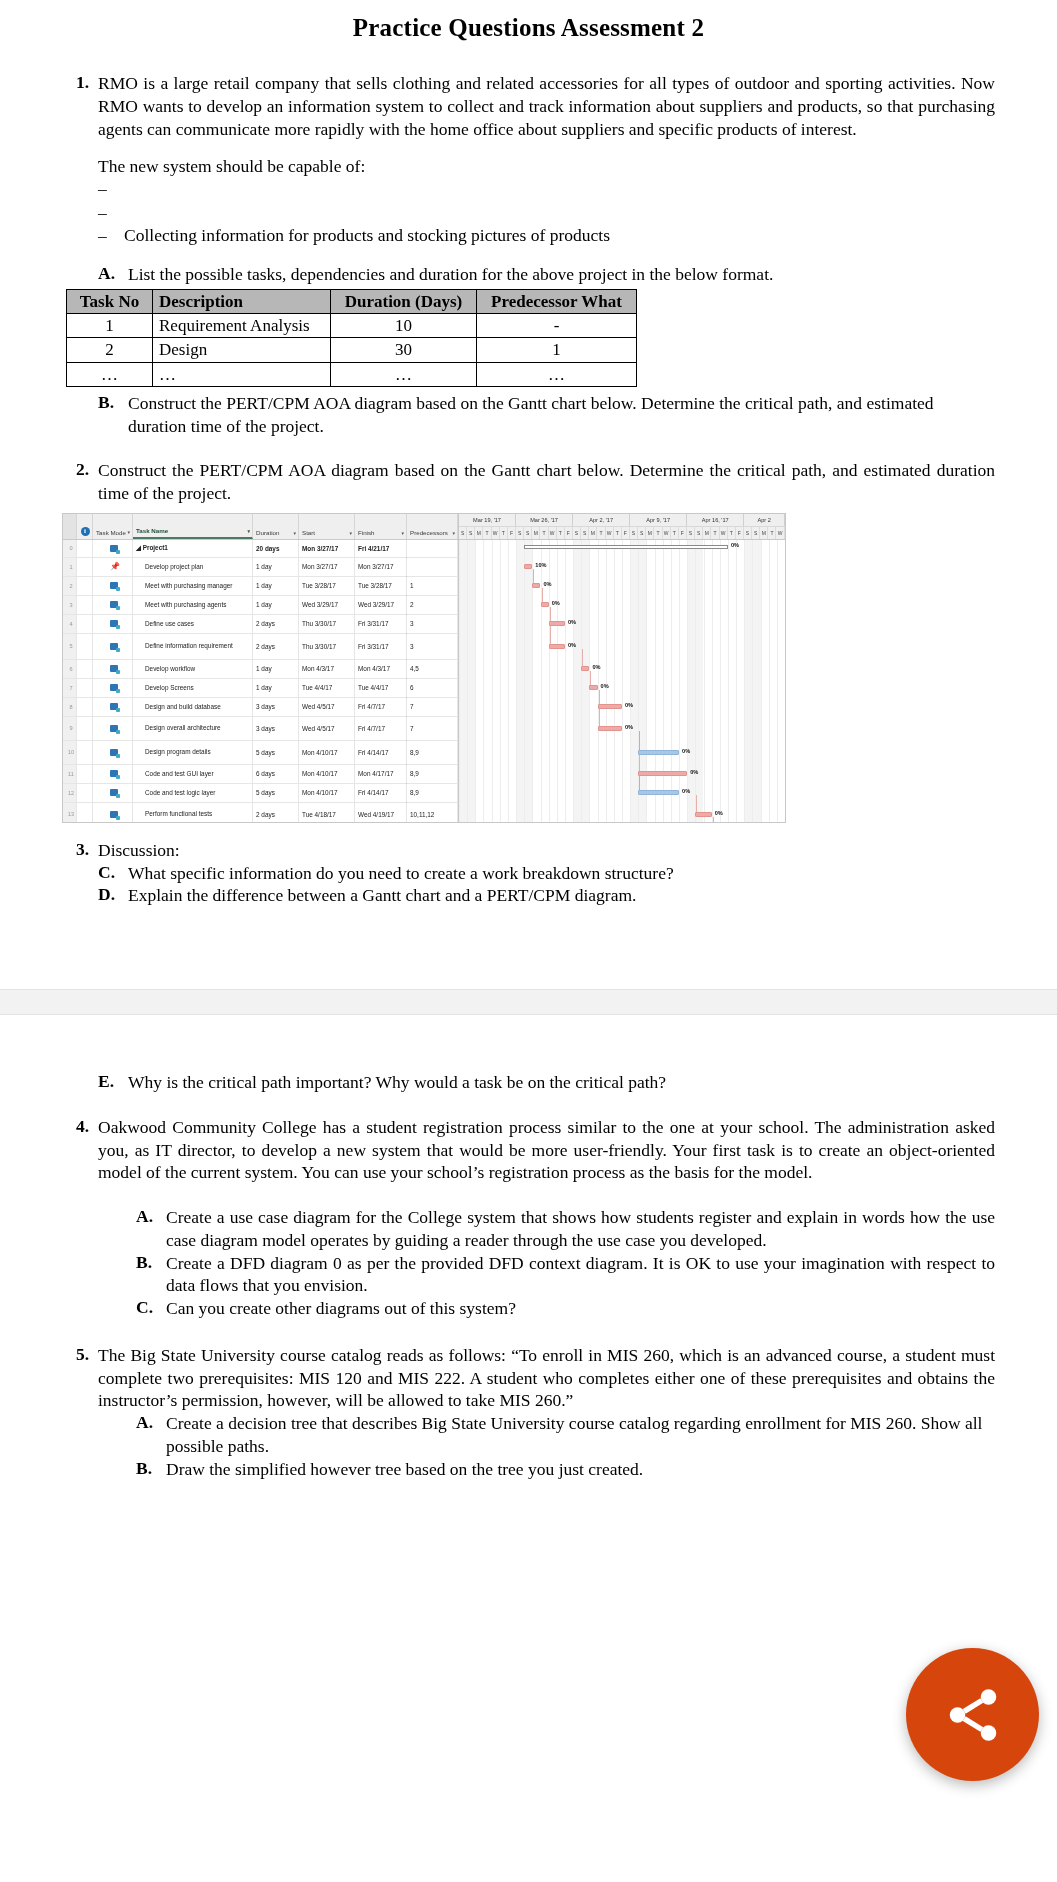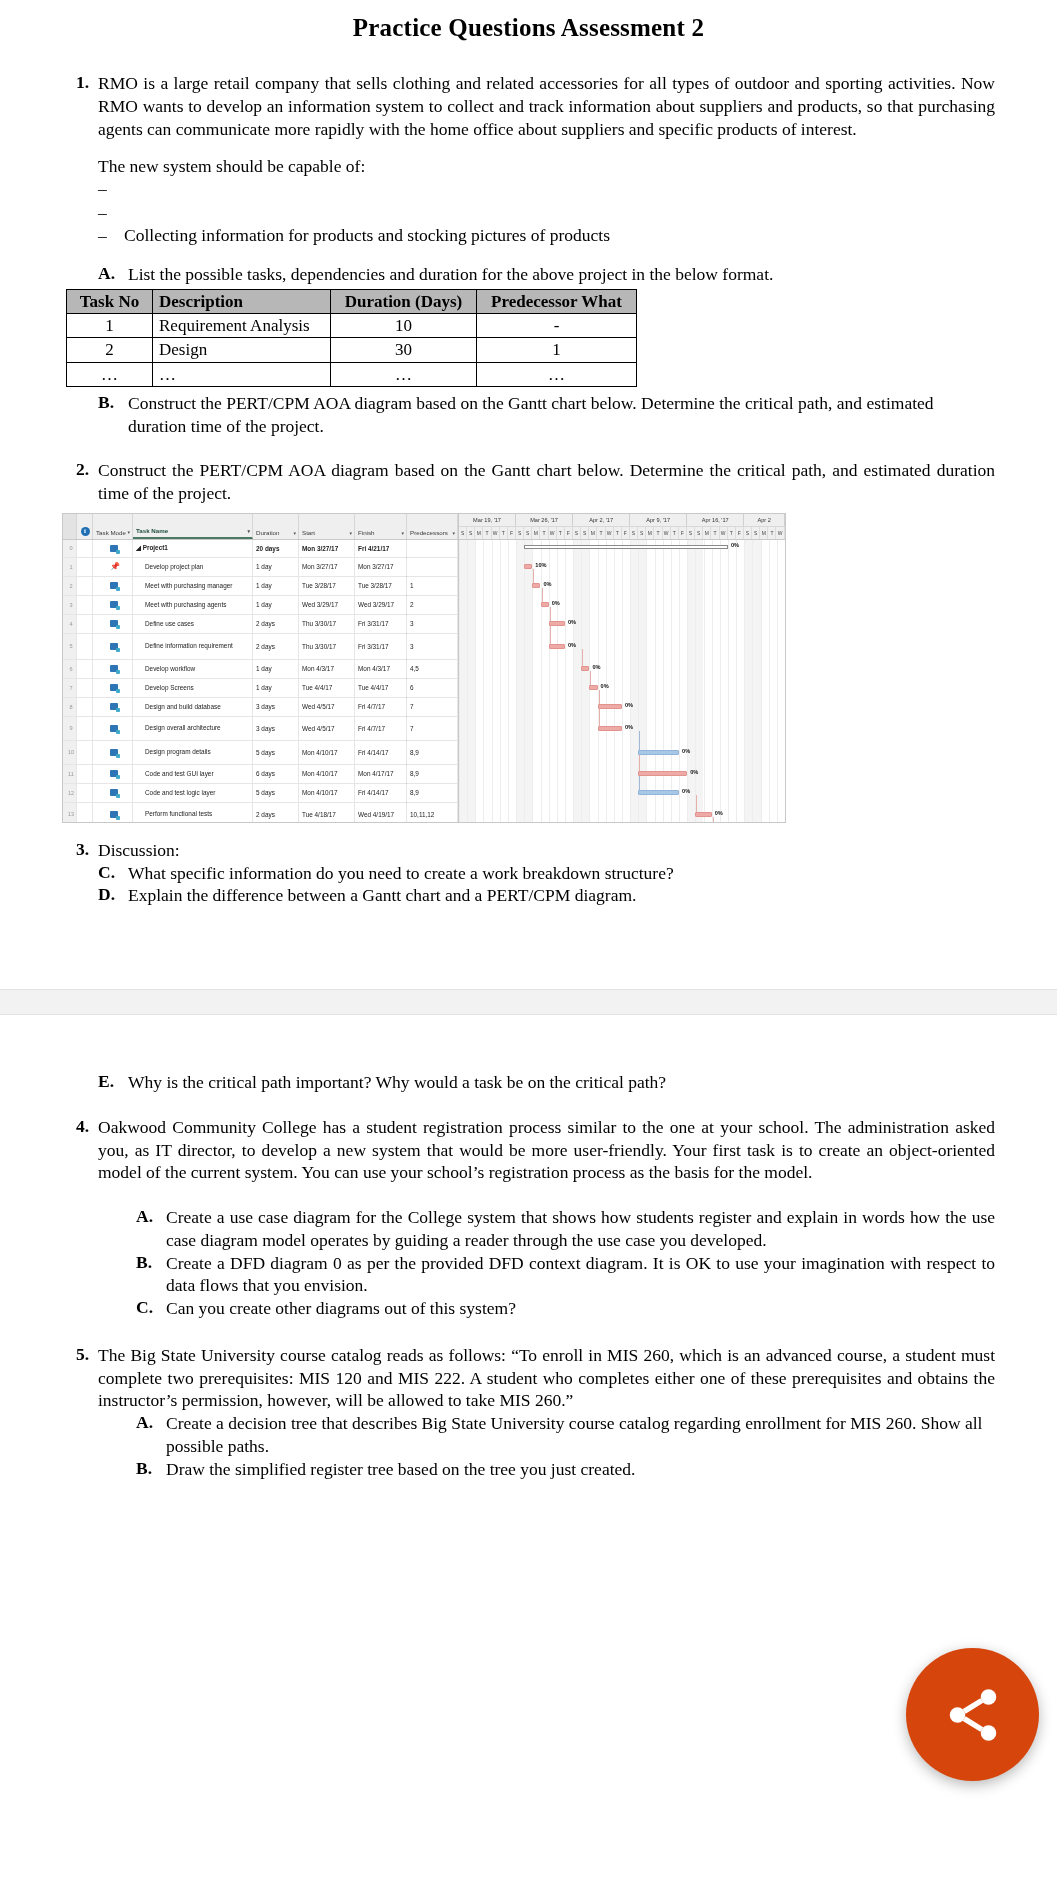--- a/index.html
+++ b/index.html
@@ -688,21 +688,21 @@
       <div class="q-num">5.</div>
       <div class="q-body">The Big State University course catalog reads as follows: “To enroll in MIS 260, which is an advanced course, a student must complete two prerequisites: MIS 120 and MIS 222. A student who completes either one of these prerequisites and obtains the instructor’s permission, however, will be allowed to take MIS 260.”</div>
     </div>
     <div style="margin-left:72px;">
       <div class="sub-block">
         <div class="sub-num">A.</div>
         <div class="sub-body nj">Create a decision tree that describes Big State University course catalog regarding enrollment for MIS 260. Show all possible paths.</div>
       </div>
       <div class="sub-block">
         <div class="sub-num">B.</div>
-        <div class="sub-body nj">Draw the simplified register tree based on the tree you just created.</div>
+        <div class="sub-body nj">Draw the simplified however tree based on the tree you just created.</div>
       </div>
     </div>
   </div>
 
   <div class="fab">
     <svg viewBox="0 0 24 24">
       <circle cx="18" cy="5" r="3" fill="#fff"></circle>
       <circle cx="6" cy="12" r="3" fill="#fff"></circle>
       <circle cx="18" cy="19" r="3" fill="#fff"></circle>
       <line x1="8.6" y1="10.6" x2="15.4" y2="6.4" stroke="#fff" stroke-width="2.1"></line>

